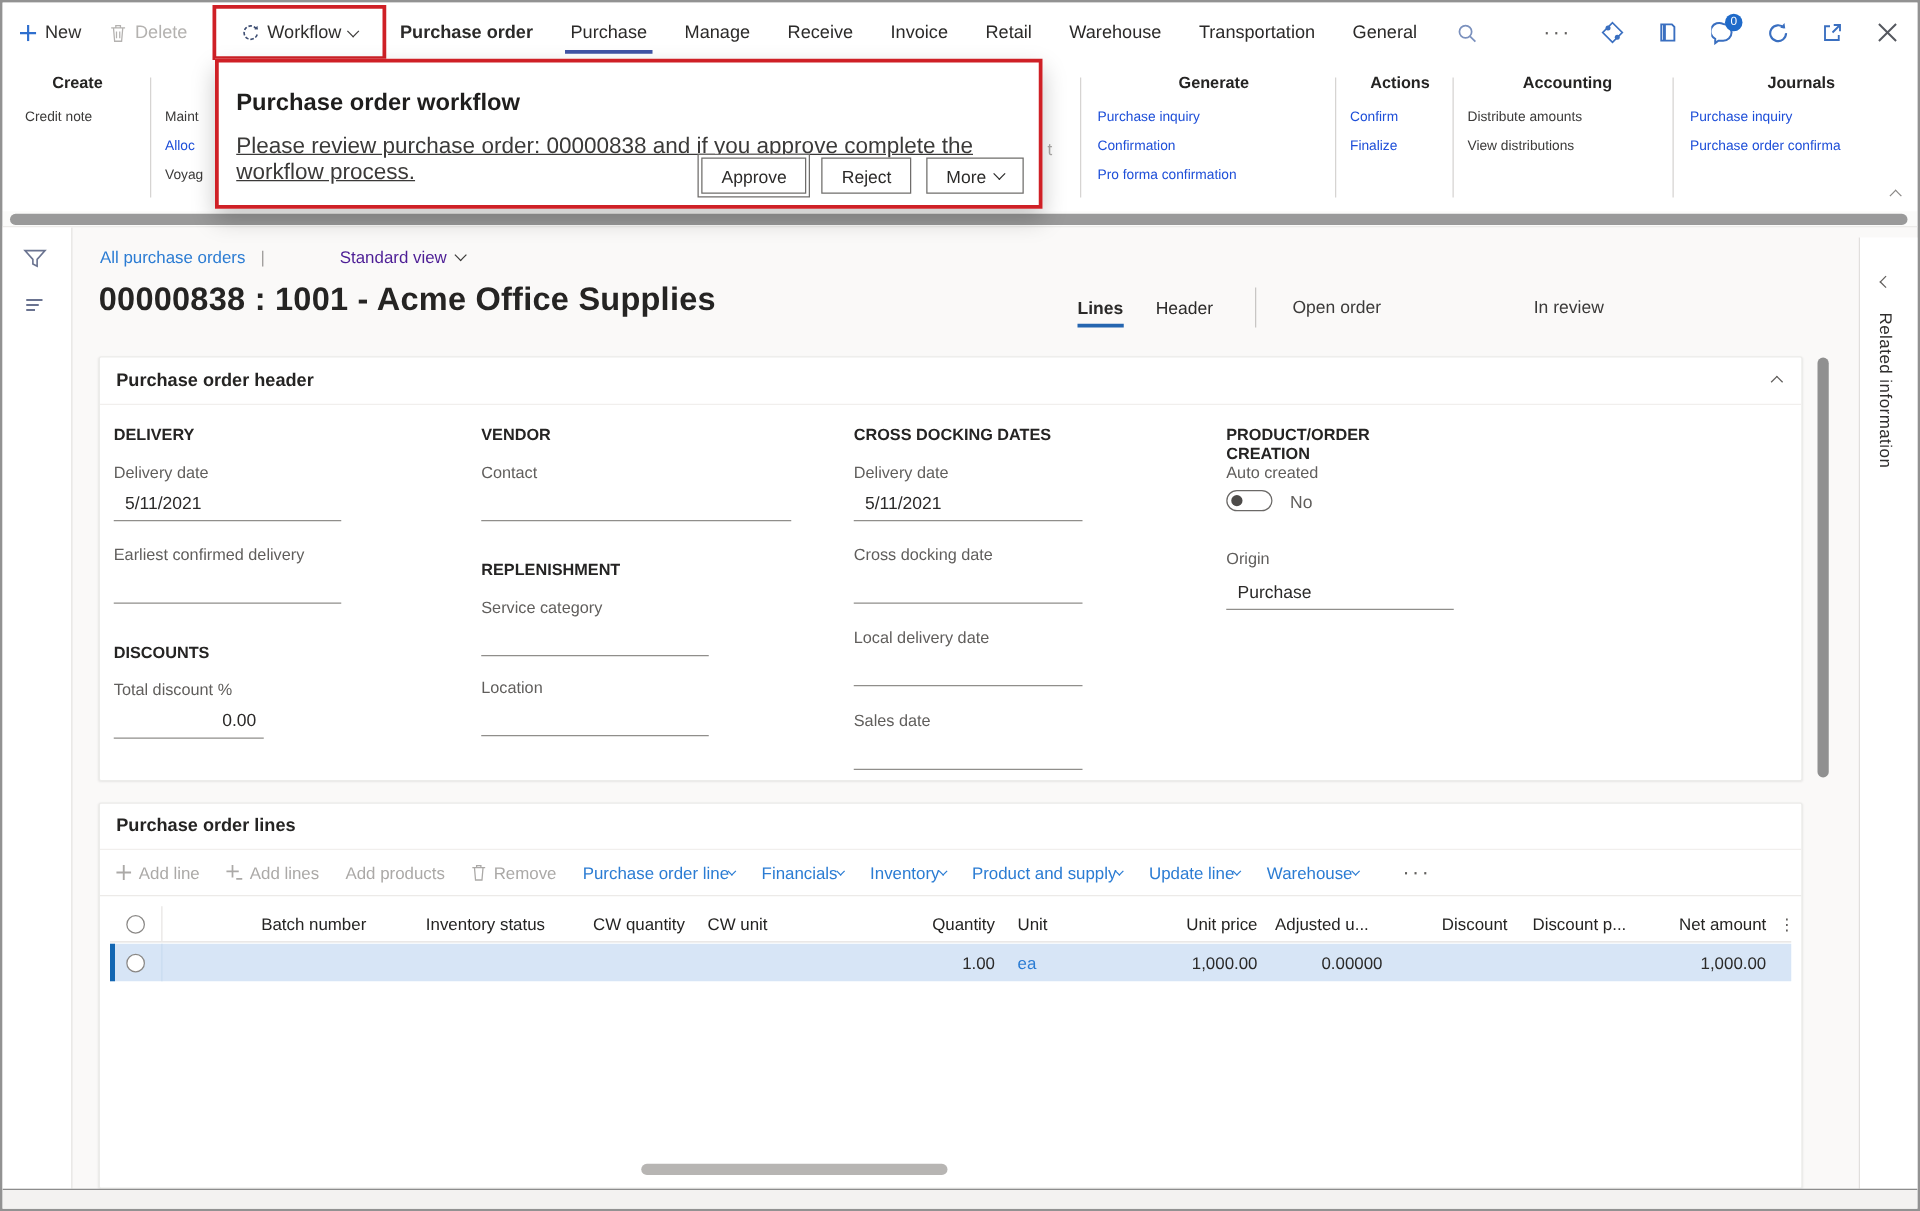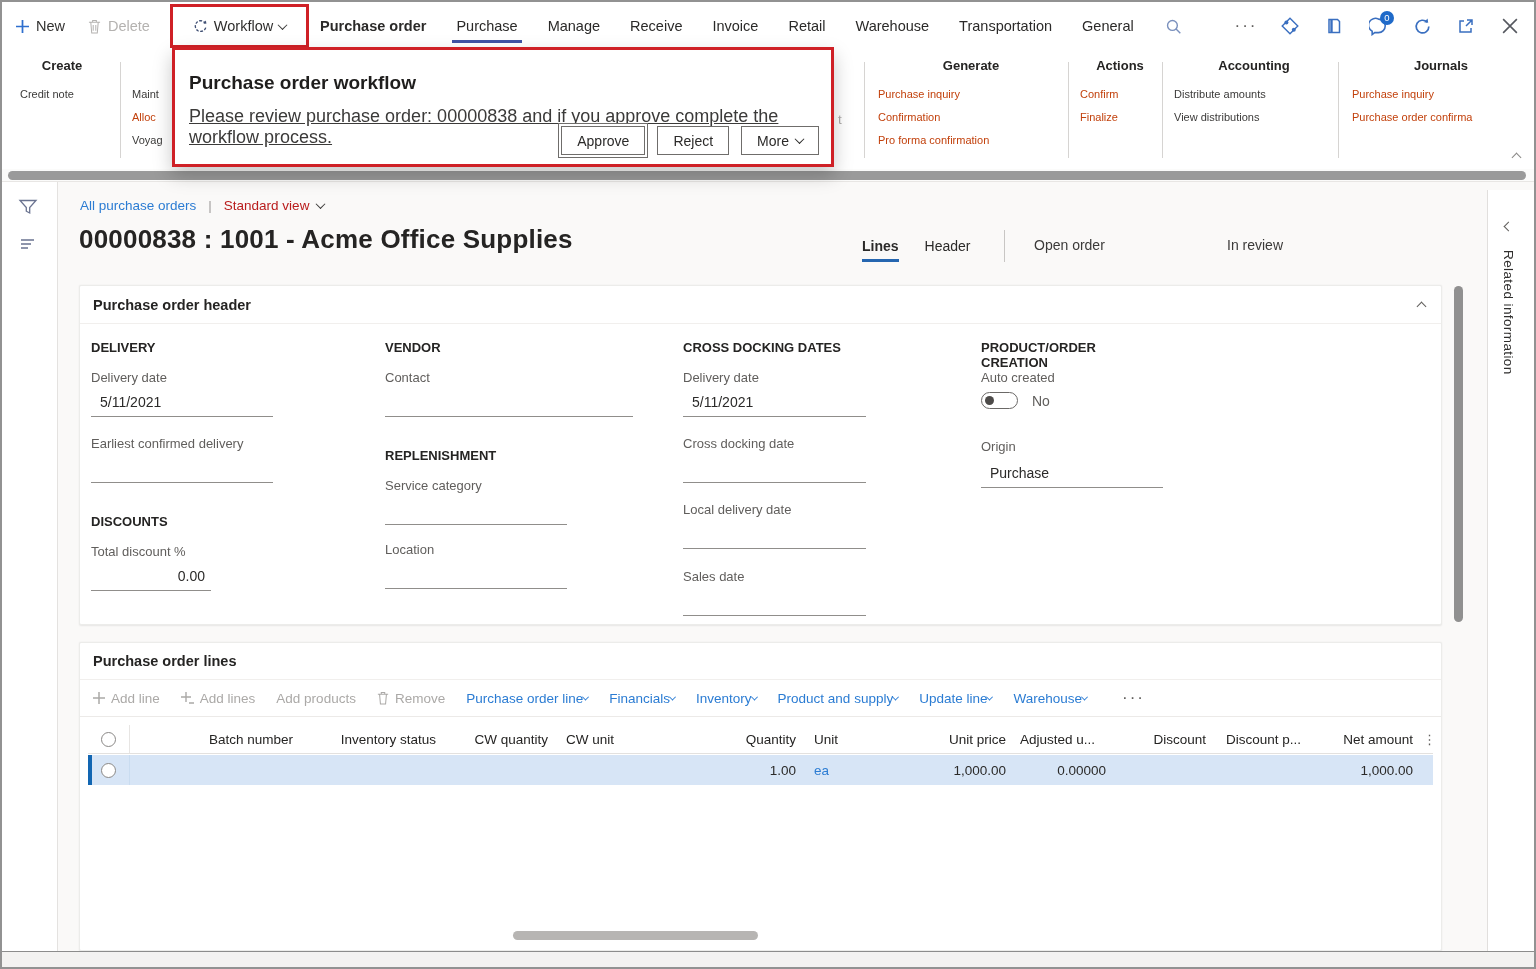--- a/index.html
+++ b/index.html
@@ -20,21 +20,21 @@
   .tb-icon { width:20px; height:20px; display:flex; align-items:center; justify-content:center; cursor:pointer; position:relative; }
   .badge { position:absolute; top:-5px; right:-6px; background:#1f6ac9; color:#fff; font-size:9.5px; border-radius:8px; min-width:14px; height:14px; line-height:14px; text-align:center; padding:0 2px; }
   .more-dots { color:#605e5c; font-size:17px; letter-spacing:2px; }
 
   
   .ribbon { position:absolute; top:48px; left:0; right:0; height:119px; background:#fff; }
   .rb-group { position:absolute; top:8px; text-align:center; }
   .rb-title { font-size:13px; font-weight:700; color:#252423; height:20px; }
   .rb-items { margin-top:5px; text-align:left; }
   .rb-item { font-size:11px; line-height:23px; color:#3b3a39; white-space:nowrap; cursor:pointer; }
-  .rb-item.disabled { color:#c2410c; cursor:default; }
+  .rb-item.disabled { color:#1d4ed8; cursor:default; }
   .vdiv { position:absolute; top:12px; height:96px; width:1px; background:#d6d4d2; }
   .rb-fragment { position:absolute; left:836px; top:62px; font-size:13.5px; color:#aba9a7; }
   .rb-collapse { position:absolute; right:14px; bottom:4px; color:#8a8886; cursor:pointer; }
   .ribbon-scroll { position:absolute; top:167px; left:0; right:0; height:13px; background:#fbfbfa; border-bottom:1px solid #e8e6e4; }
   .ribbon-scroll .thumb { position:absolute; left:6px; right:8px; top:2px; height:9px; background:#9a9a9a; border-radius:5px; cursor:pointer; }
 
   
   .popup { position:absolute; left:170px; top:45px; width:662px; height:120px; background:#fff; border:3px solid #cf2026; box-shadow:0 8px 18px rgba(0,0,0,.22); z-index:50; padding:22px 14px; }
   .popup-title { font-size:19px; font-weight:700; color:#1f1e1d; }
   .popup-msg { margin-top:12px; font-size:18px; color:#3b3a39;text-decoration:underline; }
@@ -48,21 +48,21 @@
   .chev.sm { width:5px; height:5px; }
 
   
   .main { position:absolute; top:180px; left:0; right:0; bottom:16px; background:#faf9f8; }
   .left-strip { position:absolute; left:0; top:0; width:56px; height:100%; background:#fff; border-right:1px solid #e4e2e0; }
   .strip-icon { position:absolute; left:16px; cursor:pointer; }
 
   .breadcrumb { position:absolute; left:78px; top:16px; display:flex; align-items:center; gap:12px; font-size:13.5px; }
   .crumb-link { color:#2b7cd3; cursor:pointer; }
   .crumb-sep { color:#a19f9d; }
-  .view-sel { color:#b91c1c; display:flex; align-items:center; gap:8px; cursor:pointer; }
+  .view-sel { color:#4c1d95; display:flex; align-items:center; gap:8px; cursor:pointer;margin-left:48px; }
 
   .page-title { position:absolute; left:77px; top:42px; font-size:26px; font-weight:700; color:#252423; letter-spacing:.2px; }
 
   .view-tabs { position:absolute; left:860px; top:52px; display:flex; align-items:center; gap:26px; font-size:14px; }
   .vtab { position:relative; padding:4px 0 8px; cursor:pointer; color:#2b2a29; }
   .vtab.active { font-weight:700; }
   .vtab.active::after { content:""; position:absolute; left:0; right:0; bottom:0; height:3px; background:#2566b0; }
   .tabs-div { position:absolute; left:1002px; top:48px; width:1px; height:32px; background:#c8c6c4; }
   .hdr-link { position:absolute; top:55px; font-size:14px; color:#3b3a39; cursor:pointer; }
   .hdr-status { position:absolute; top:55px; font-size:14px; color:#3b3a39; }

